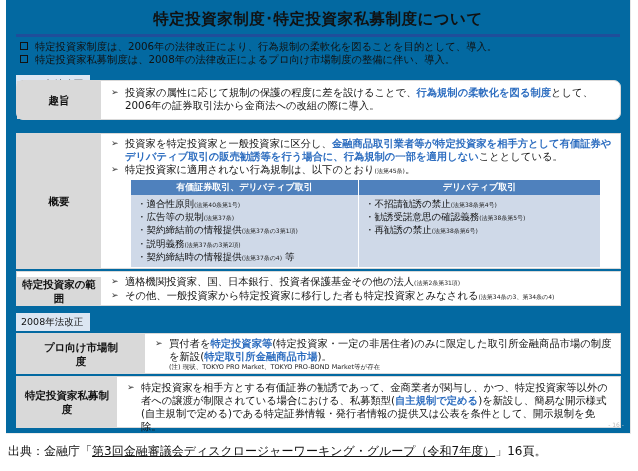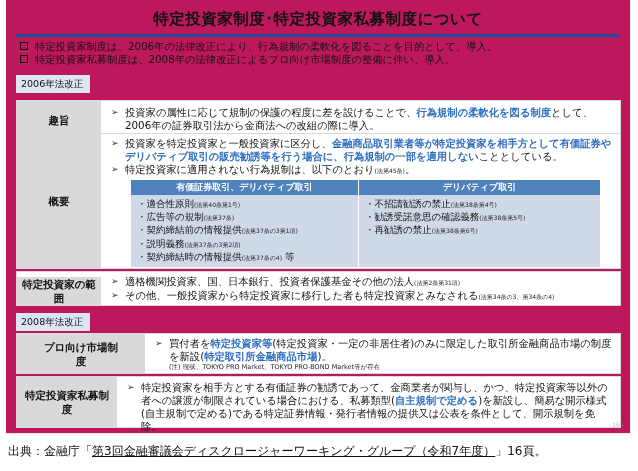--- a/index.html
+++ b/index.html
@@ -1,18 +1,18 @@
 <!DOCTYPE html>
 <html><head>
 <meta charset="utf-8">
 <style>
   html, body { margin:0; padding:0; background:#ffffff; }
   body { width:638px; height:471px; position:relative; overflow:hidden;
          font-family:"DejaVu Sans", "Liberation Sans", sans-serif; color:#111; }
-  .slide { position:absolute; left:6px; top:0; width:624px; height:433px; background:#be185d;
+  .slide { position:absolute; left:6px; top:0; width:624px; height:433px; background:#0369a1;
            border-right:1px solid #e6e6e6; border-bottom:1px solid #ececec; }
   .title { position:absolute; left:0; top:9px; width:624px; text-align:center;
            font-size:15.5px; font-weight:bold; letter-spacing:0.5px; color:#111; }
   .rule { position:absolute; left:10px; top:34px; width:604px; height:3px; background:#1f4e9a; }
   .bullets { position:absolute; left:12px; top:40px; width:610px; font-size:10.3px; line-height:12.5px; }
   .bullets .b { display:flex; align-items:center; }
   .sq { display:inline-block; width:6px; height:6px; border:1.6px solid #111; margin-right:7px; margin-left:2px; flex:none; }
   .tag { position:absolute; left:10px; width:74px; height:18px; background:#dce6f2;
          font-size:9.5px; line-height:18px; padding-left:5px; box-sizing:border-box; color:#111; }
   .row { position:absolute; left:10px; width:605px; display:flex; border:1px solid #d9d9d9; box-sizing:border-box; background:#fff; }
@@ -44,21 +44,21 @@
       <span>特定投資家制度は、2006年の法律改正により、行為規制の柔軟化を図ることを目的として、導入。</span>
     </div>
     <div class="b">
       <span class="sq"></span>
       <span>特定投資家私募制度は、2008年の法律改正によるプロ向け市場制度の整備に伴い、導入。</span>
     </div>
   </div>
 
   <div class="tag" style="top:75px;">2006年法改正</div>
 
-  <div class="row" style="top:100px;height:40px;">
+  <div class="row" style="top:80px;height:40px;border-radius:7px;">
     <div class="lab">趣旨</div>
     <div class="body" style="padding-top:5px;">
       <div class="li">
         <span class="arr">➢</span>
         <span><span>投資家の属性に応じて規制の保護の程度に差を設けることで、</span><span class="blue">行為規制の柔軟化を図る制度</span><span>として、2006年の証券取引法から金商法への改組の際に導入。</span></span>
       </div>
     </div>
   </div>
 
   <div class="row" style="top:133px;height:136px;">

